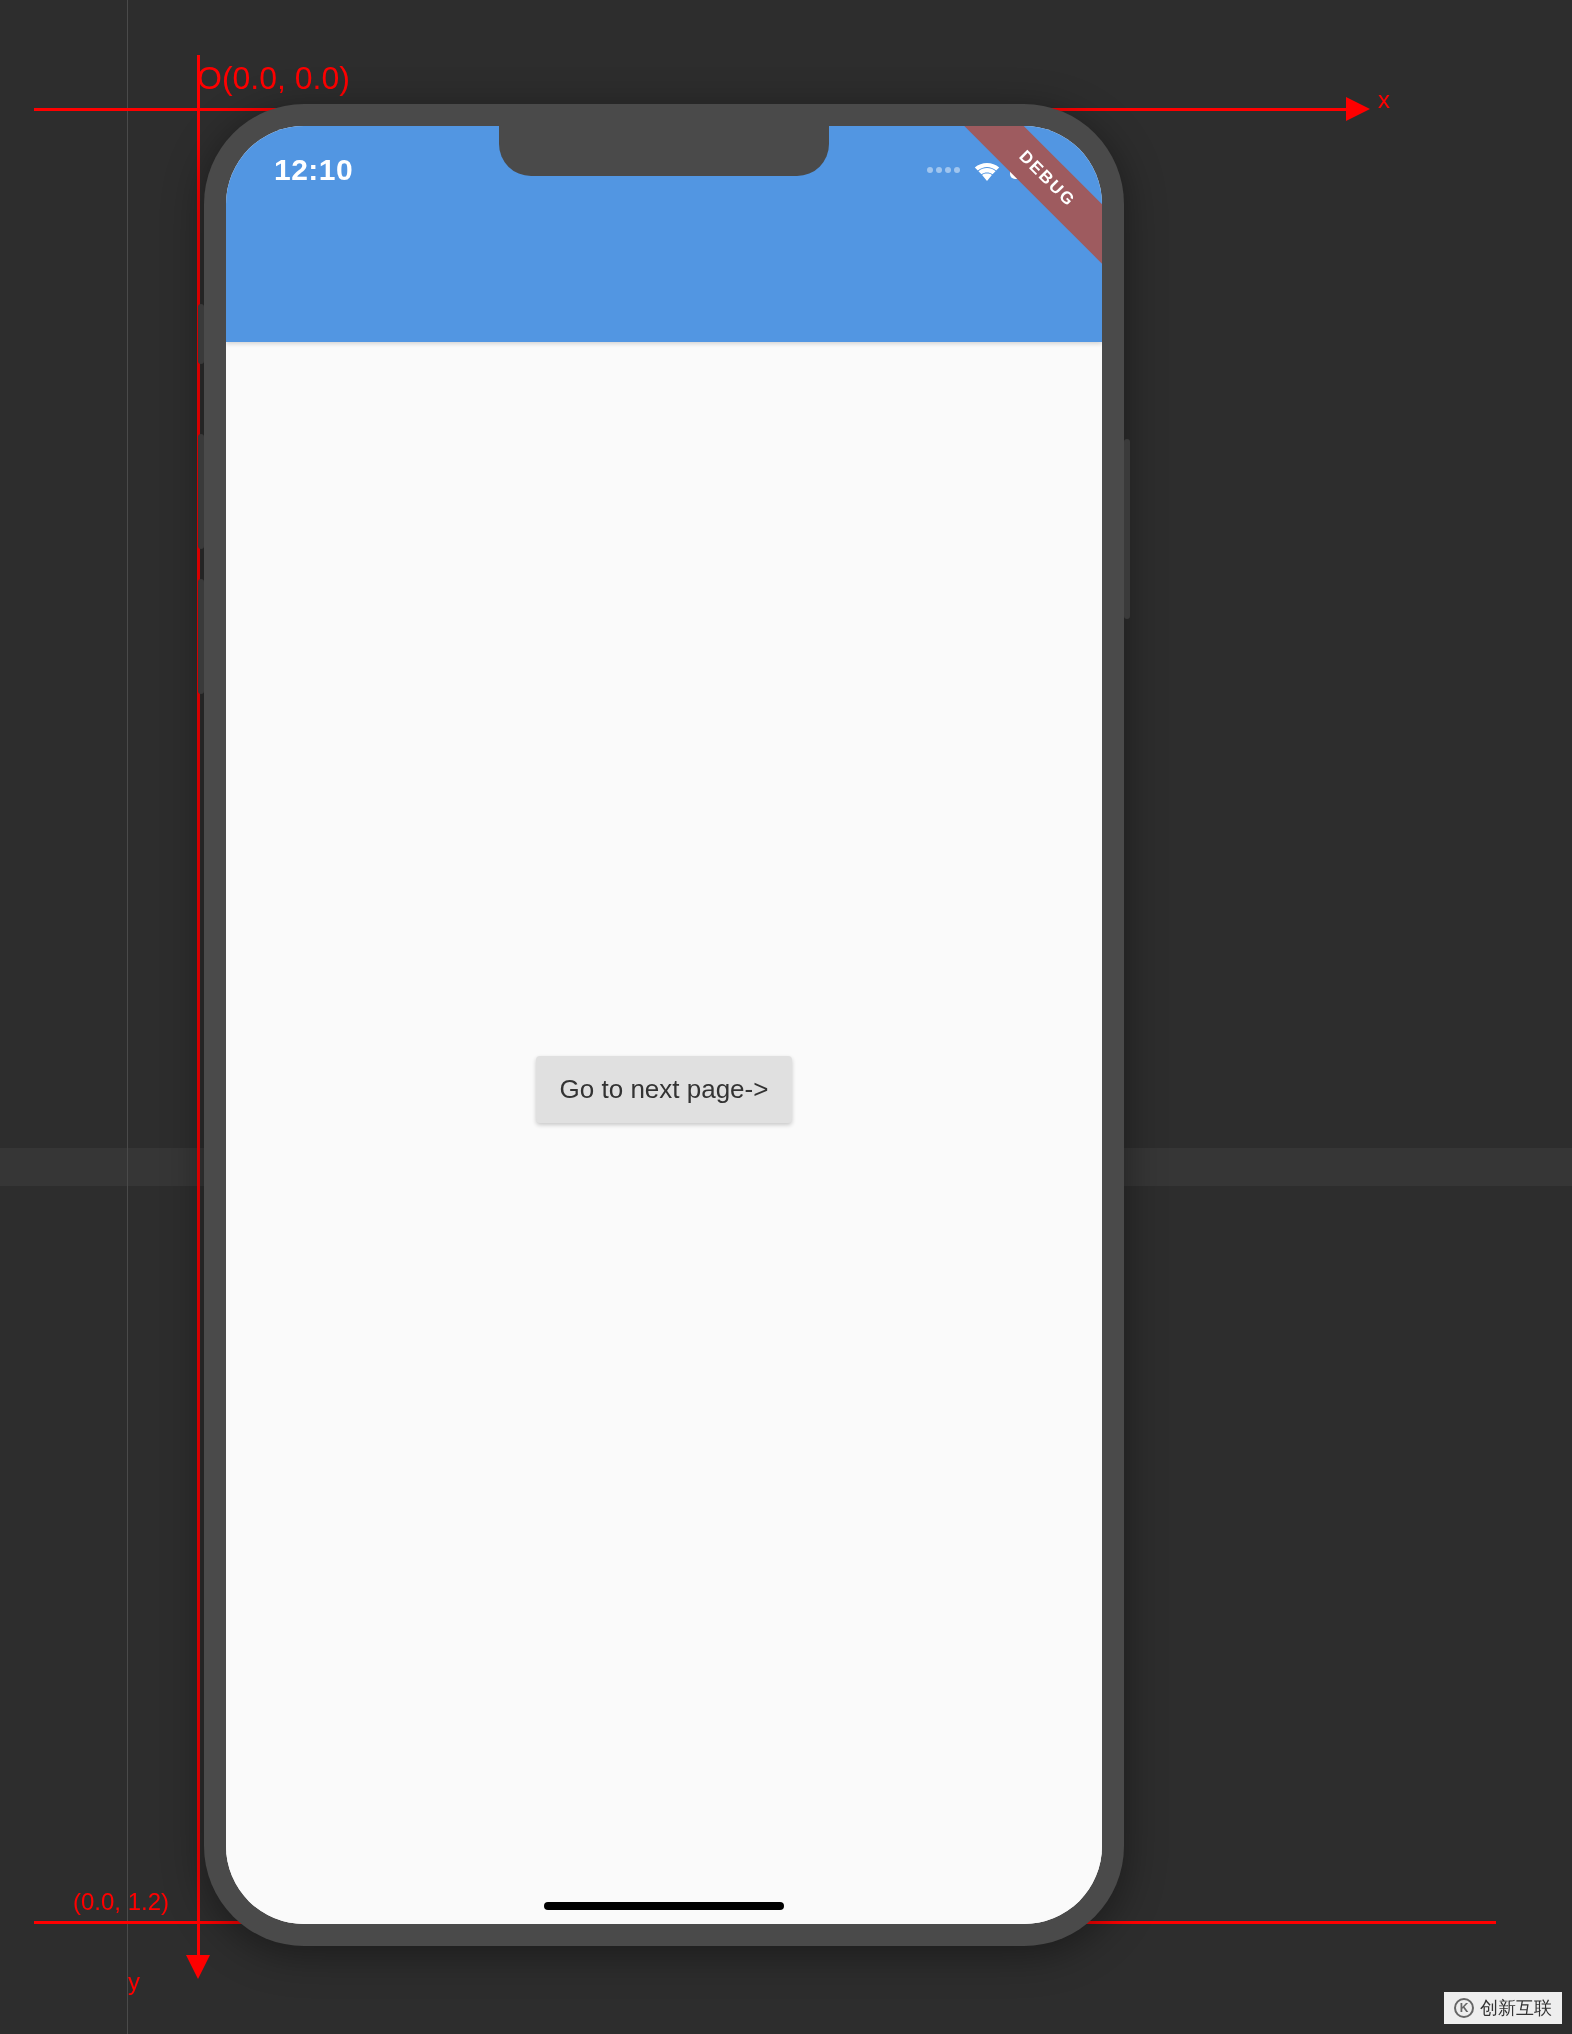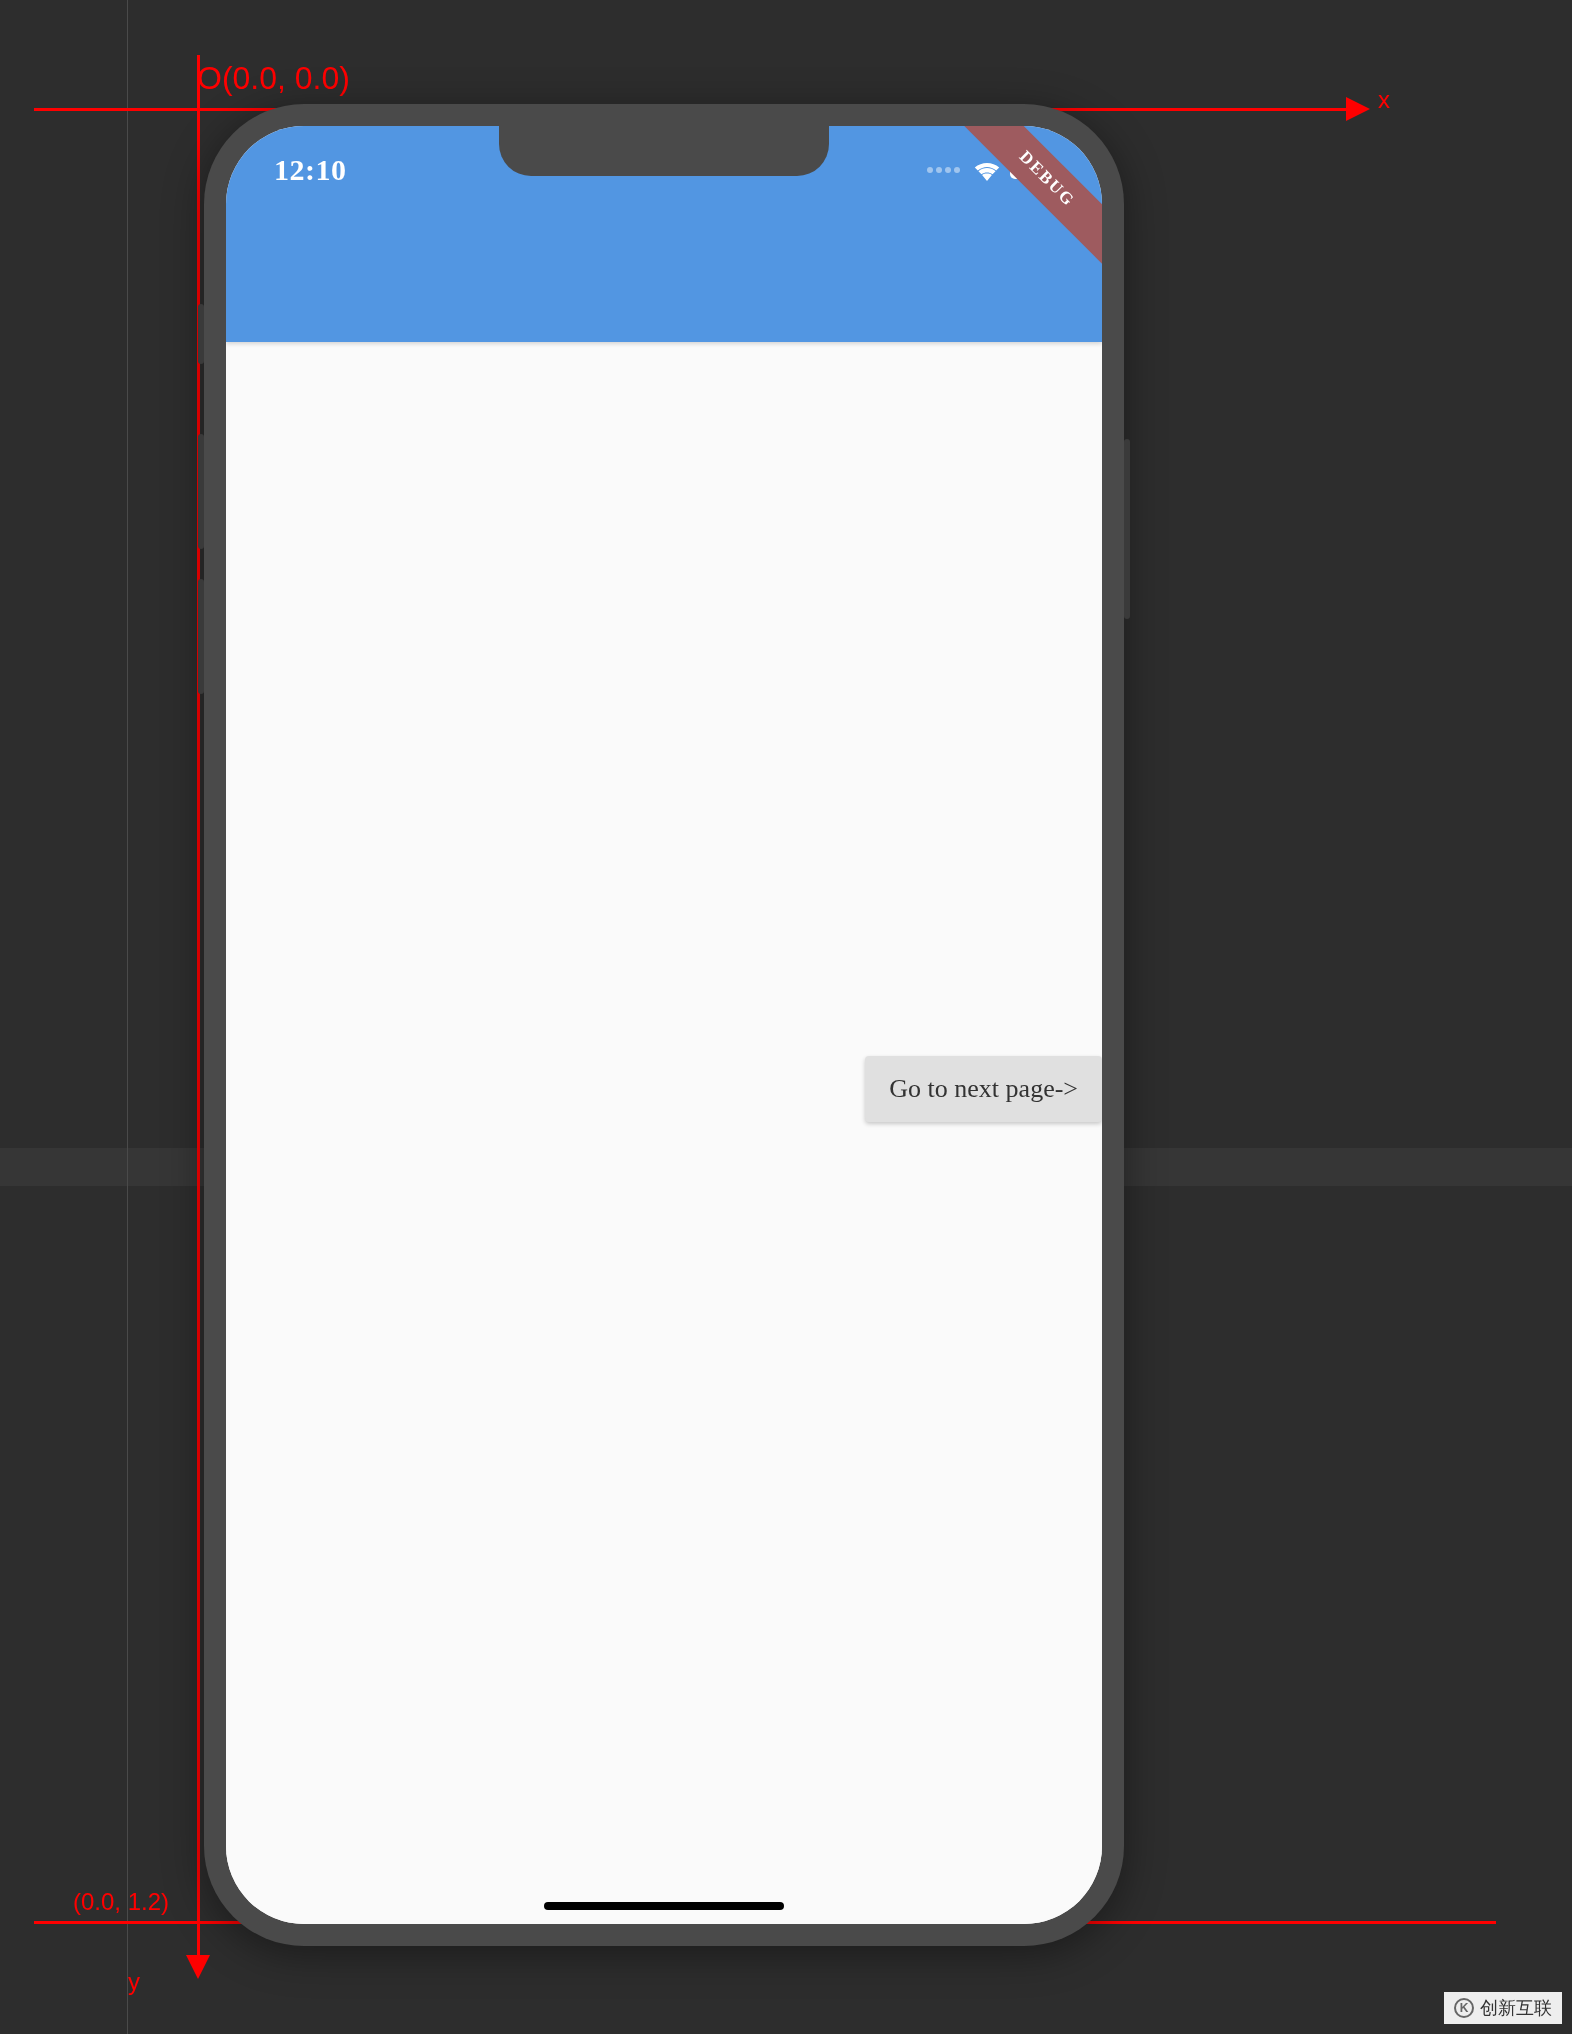--- a/index.html
+++ b/index.html
@@ -127,21 +127,20 @@
     .phone-frame {
       position: absolute;
       top: 104px;
       left: 204px;
       width: 920px;
       height: 1842px;
       background: #4a4a4a;
       border-radius: 100px;
       padding: 22px;
       box-shadow: 0 8px 40px rgba(0,0,0,0.4);
-      font-family: Liberation Serif, serif;
     }
     
     .phone-side-btn {
       position: absolute;
       background: #3a3a3a;
       border-radius: 3px;
     }
     
     .btn-left-1 { left: -6px; top: 200px; width: 6px; height: 60px; }
     .btn-left-2 { left: -6px; top: 330px; width: 6px; height: 115px; }
@@ -253,21 +252,21 @@
     }
     
     .app-content {
       position: absolute;
       top: 216px;
       left: 0;
       right: 0;
       bottom: 0;
       display: flex;
       align-items: center;
-      justify-content: flex-end;
+      justify-content: center;
       background: #fafafa;
       margin-top: 12px;
     }
     
     .next-button {
       background: #e0e0e0;
       border: none;
       padding: 18px 24px;
       font-size: 26px;
       color: #333;

